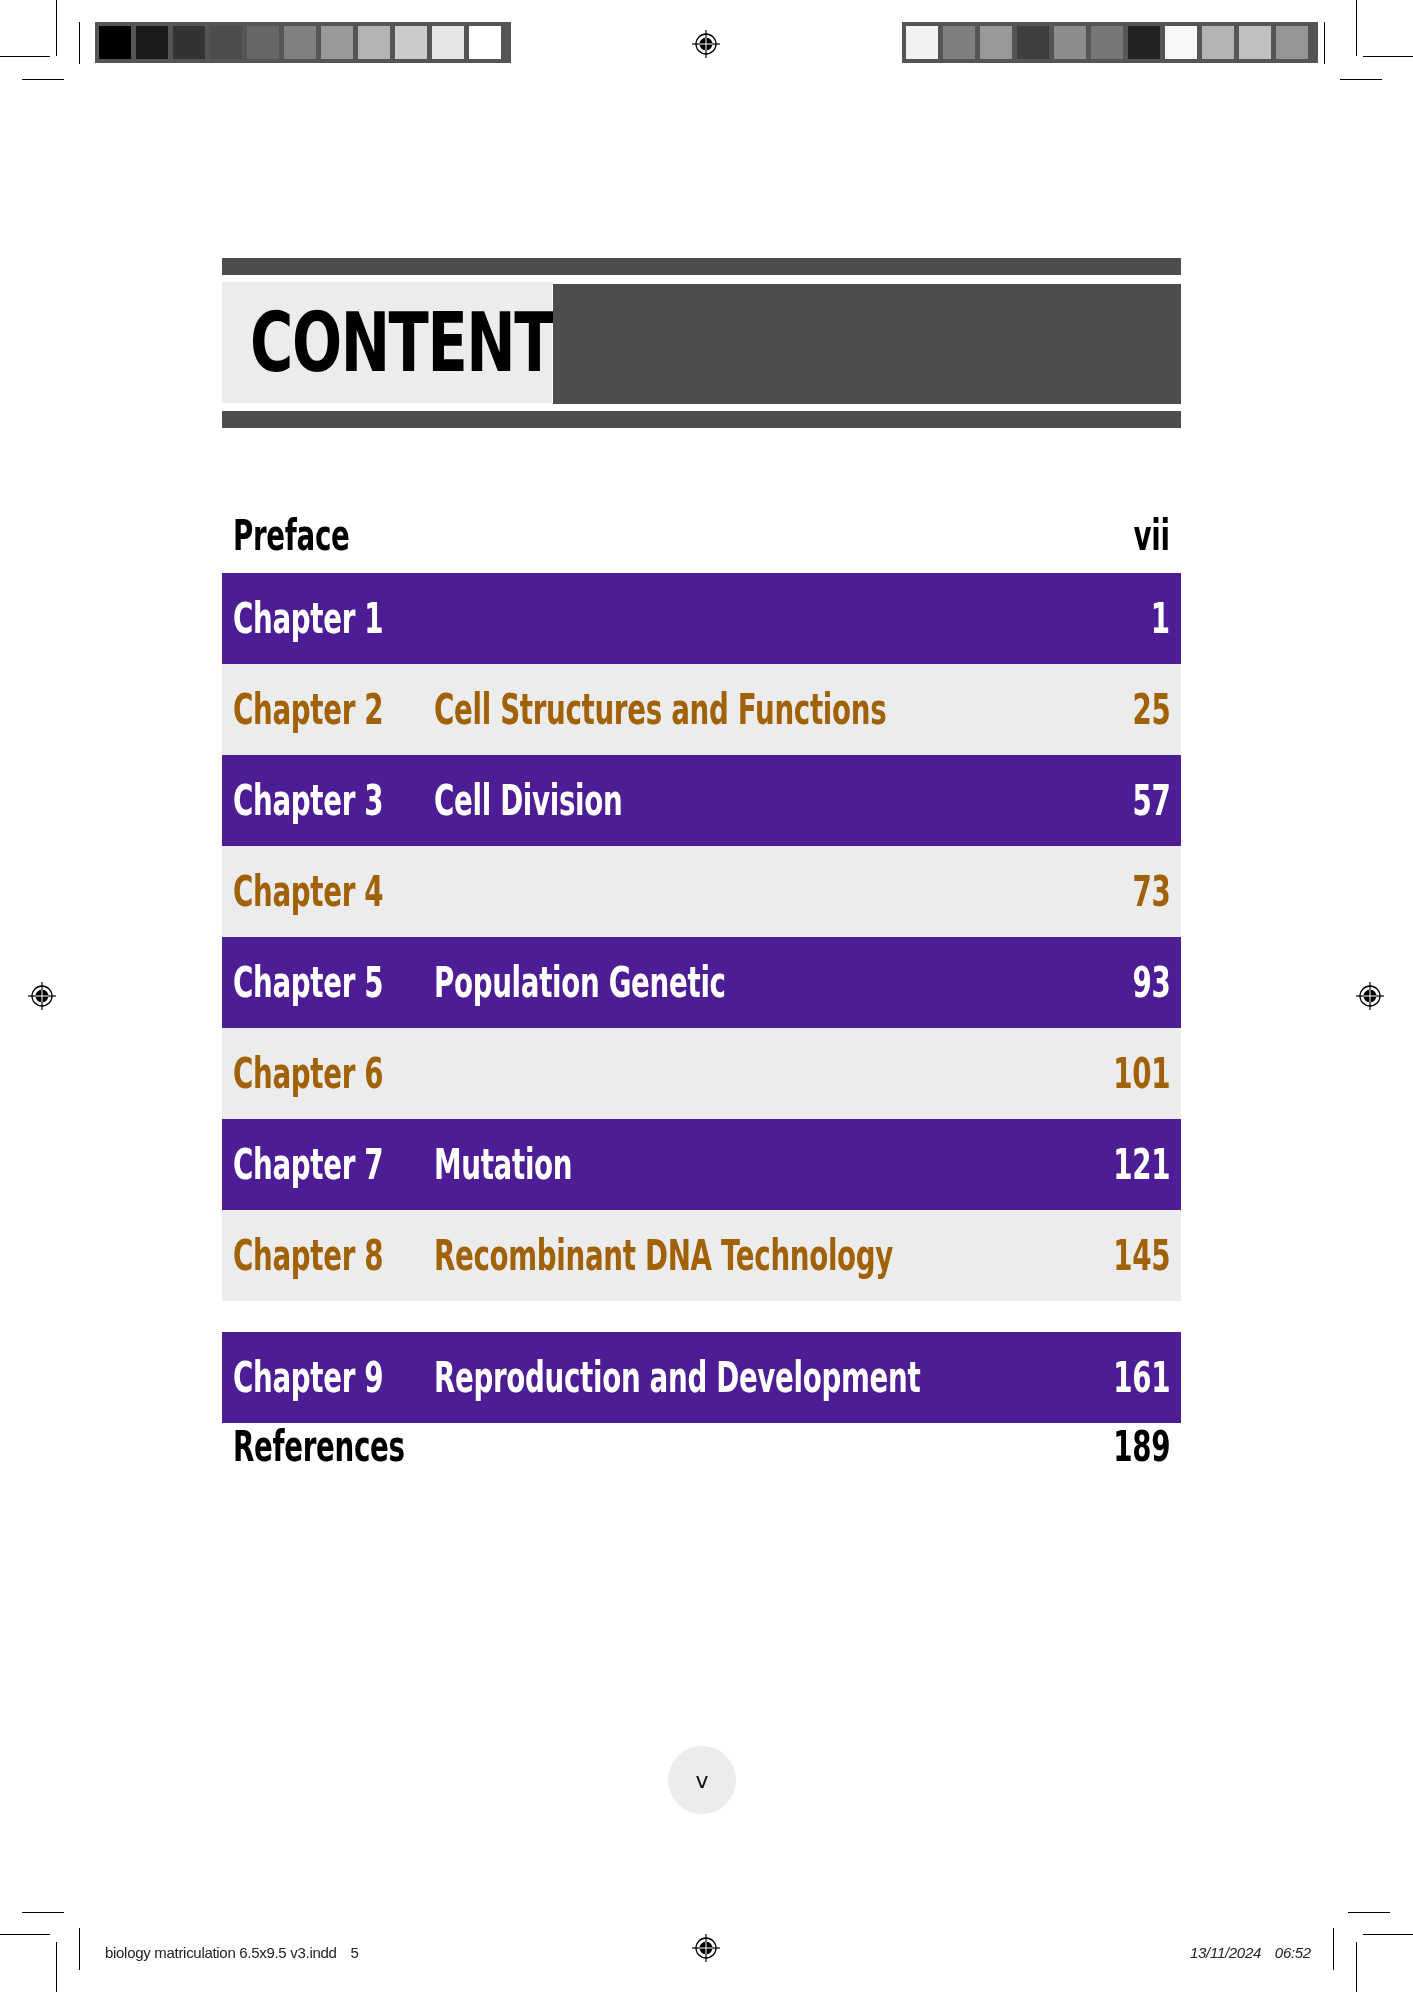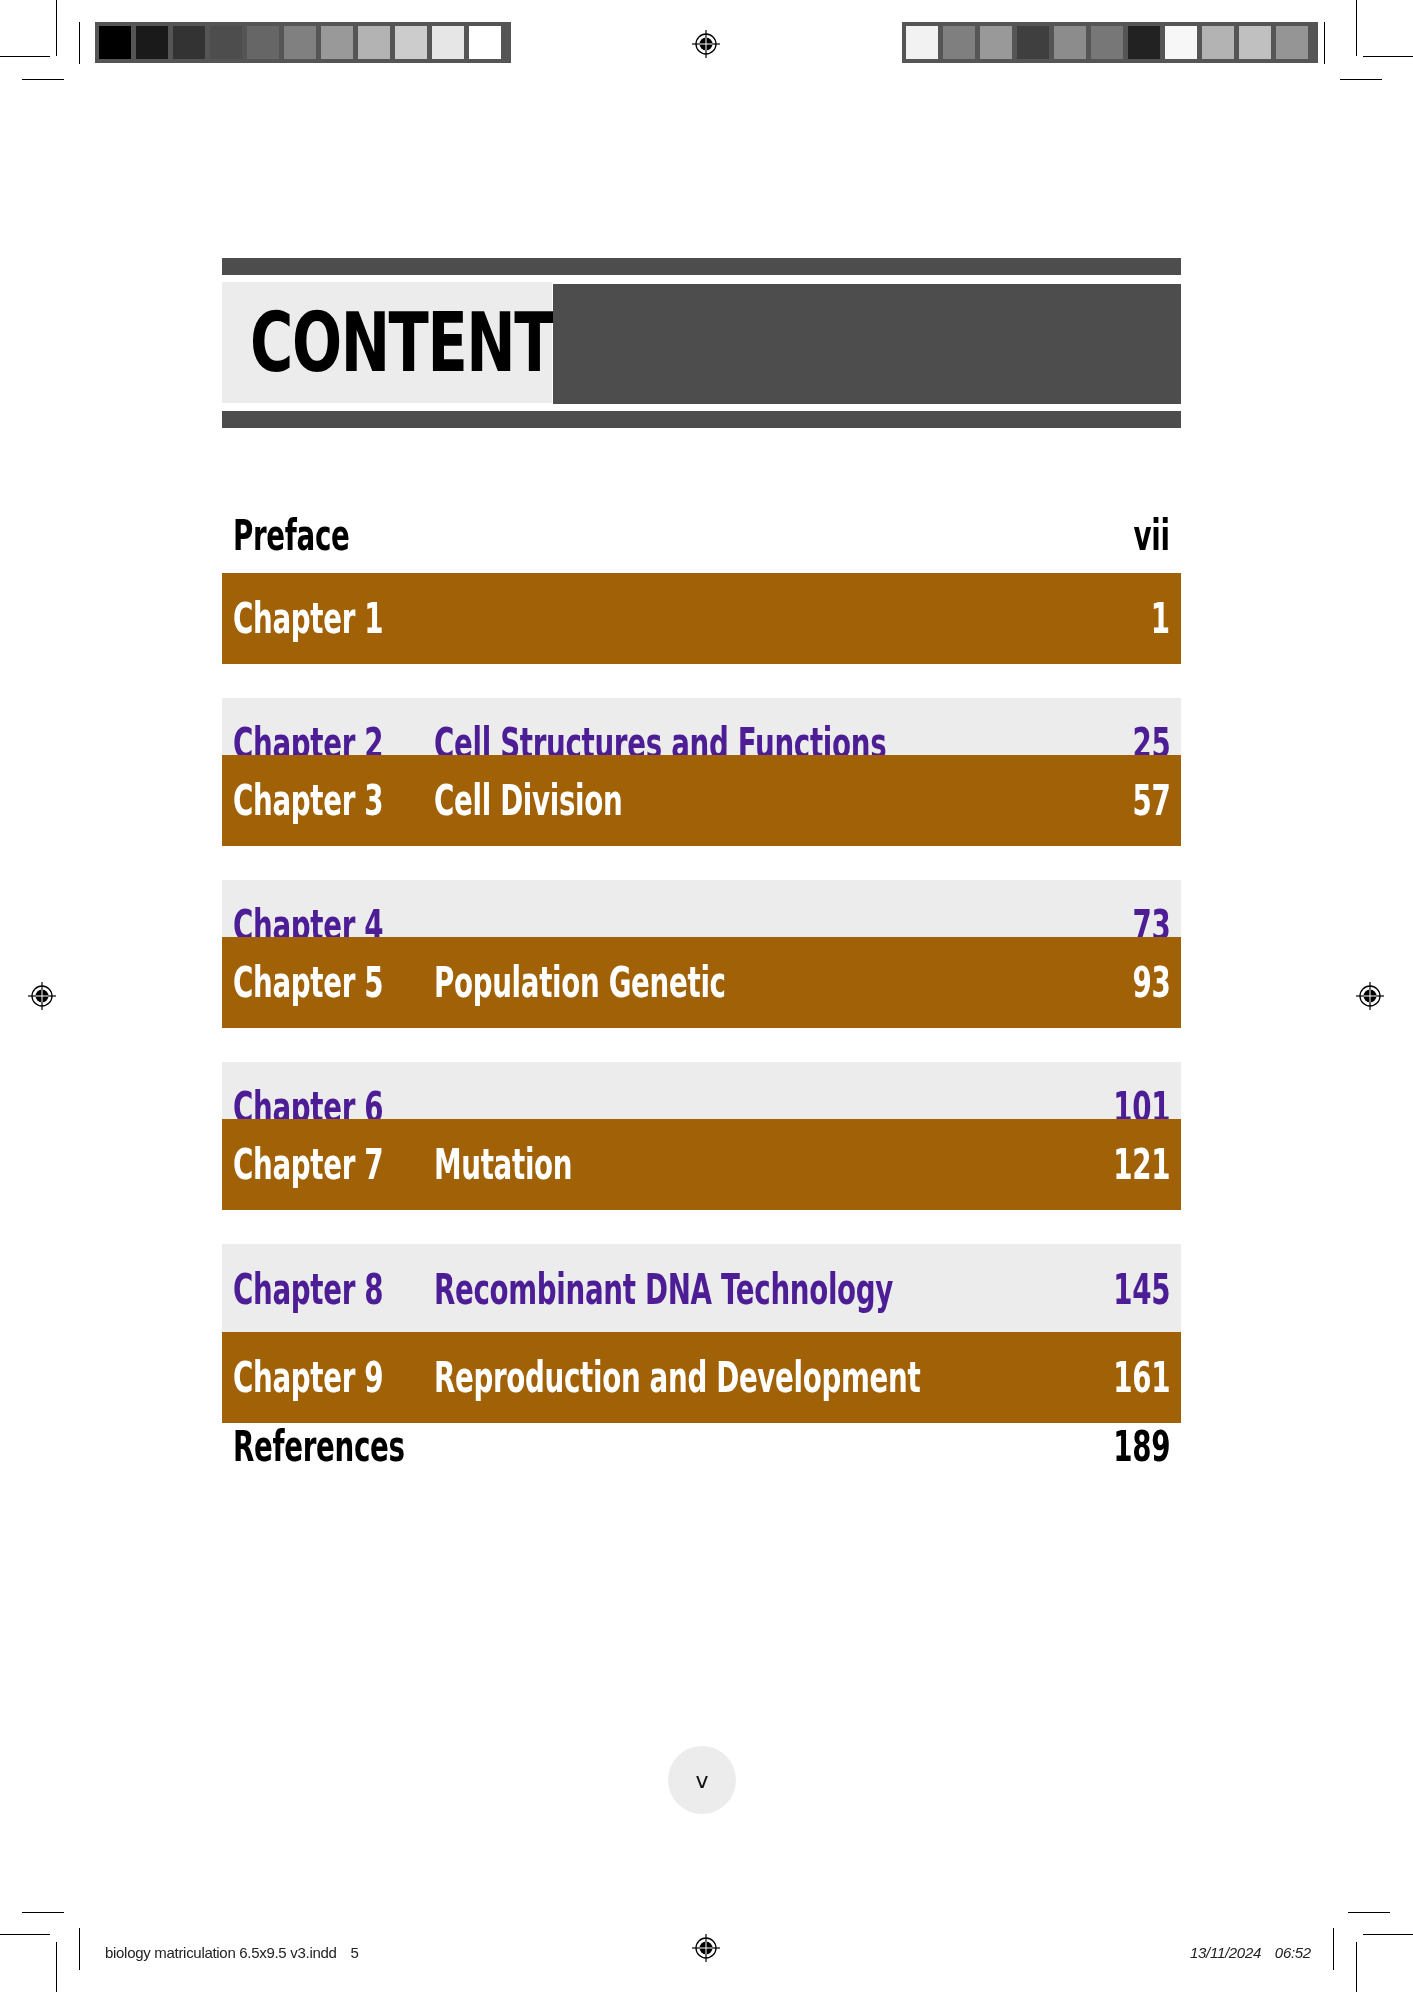--- a/index.html
+++ b/index.html
@@ -23,22 +23,22 @@
                background: #ececec; display: flex; align-items: center; }
   .title-fill { position: absolute; left: 553px; top: 284px; width: 628px; height: 120px;
                 background: #4d4d4d; }
   .title-text { margin-left: 28px; font-family: "DejaVu Sans", sans-serif; font-weight: bold;
                 font-size: 82px; letter-spacing: -2px; color: #000; line-height: 1;
                 transform: scaleX(0.72); transform-origin: left center; white-space: nowrap; }
 
   
   .toc-row { position: absolute; left: 222px; width: 959px; height: 91px;
              display: flex; align-items: center; box-sizing: border-box; }
-  .toc-row.dark { background: #a16207; color: #ffffff; }
-  .toc-row.light { background: #ececec; color: #4c1d95; margin-top: 34px; }
+  .toc-row.dark { background: #4c1d95; color: #ffffff; }
+  .toc-row.light { background: #ececec; color: #a16207; }
   .toc-row.plain { background: transparent; color: #000000; height: 56px; }
 
   .cond { font-family: "DejaVu Sans", sans-serif; font-weight: bold; font-size: 42px;
           line-height: 1; white-space: nowrap; display: inline-block;
           transform: scaleX(0.66); transform-origin: left center; letter-spacing: -0.5px; }
   .cond.right { transform-origin: right center; }
 
   .col-chap { position: absolute; left: 11px; }
   .col-title { position: absolute; left: 212px; }
   .col-page { position: absolute; right: 11px; text-align: right; }

